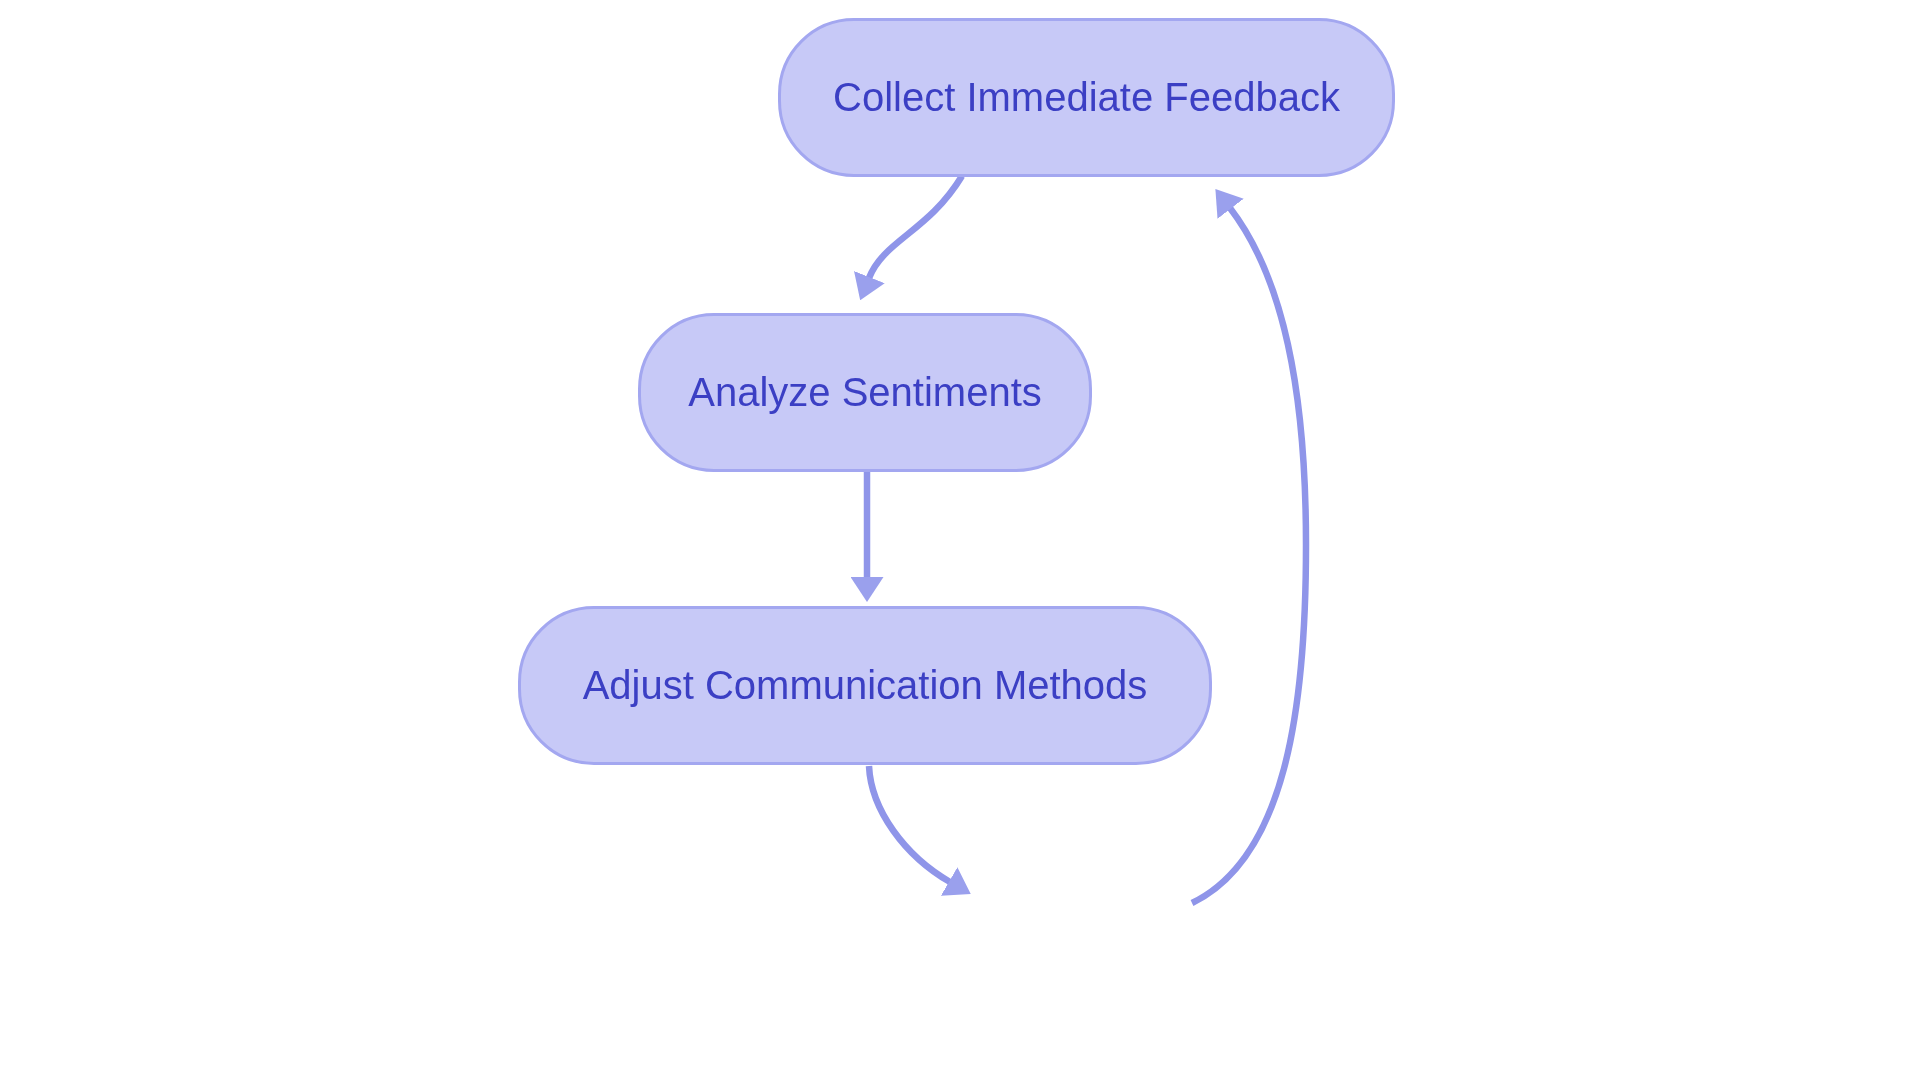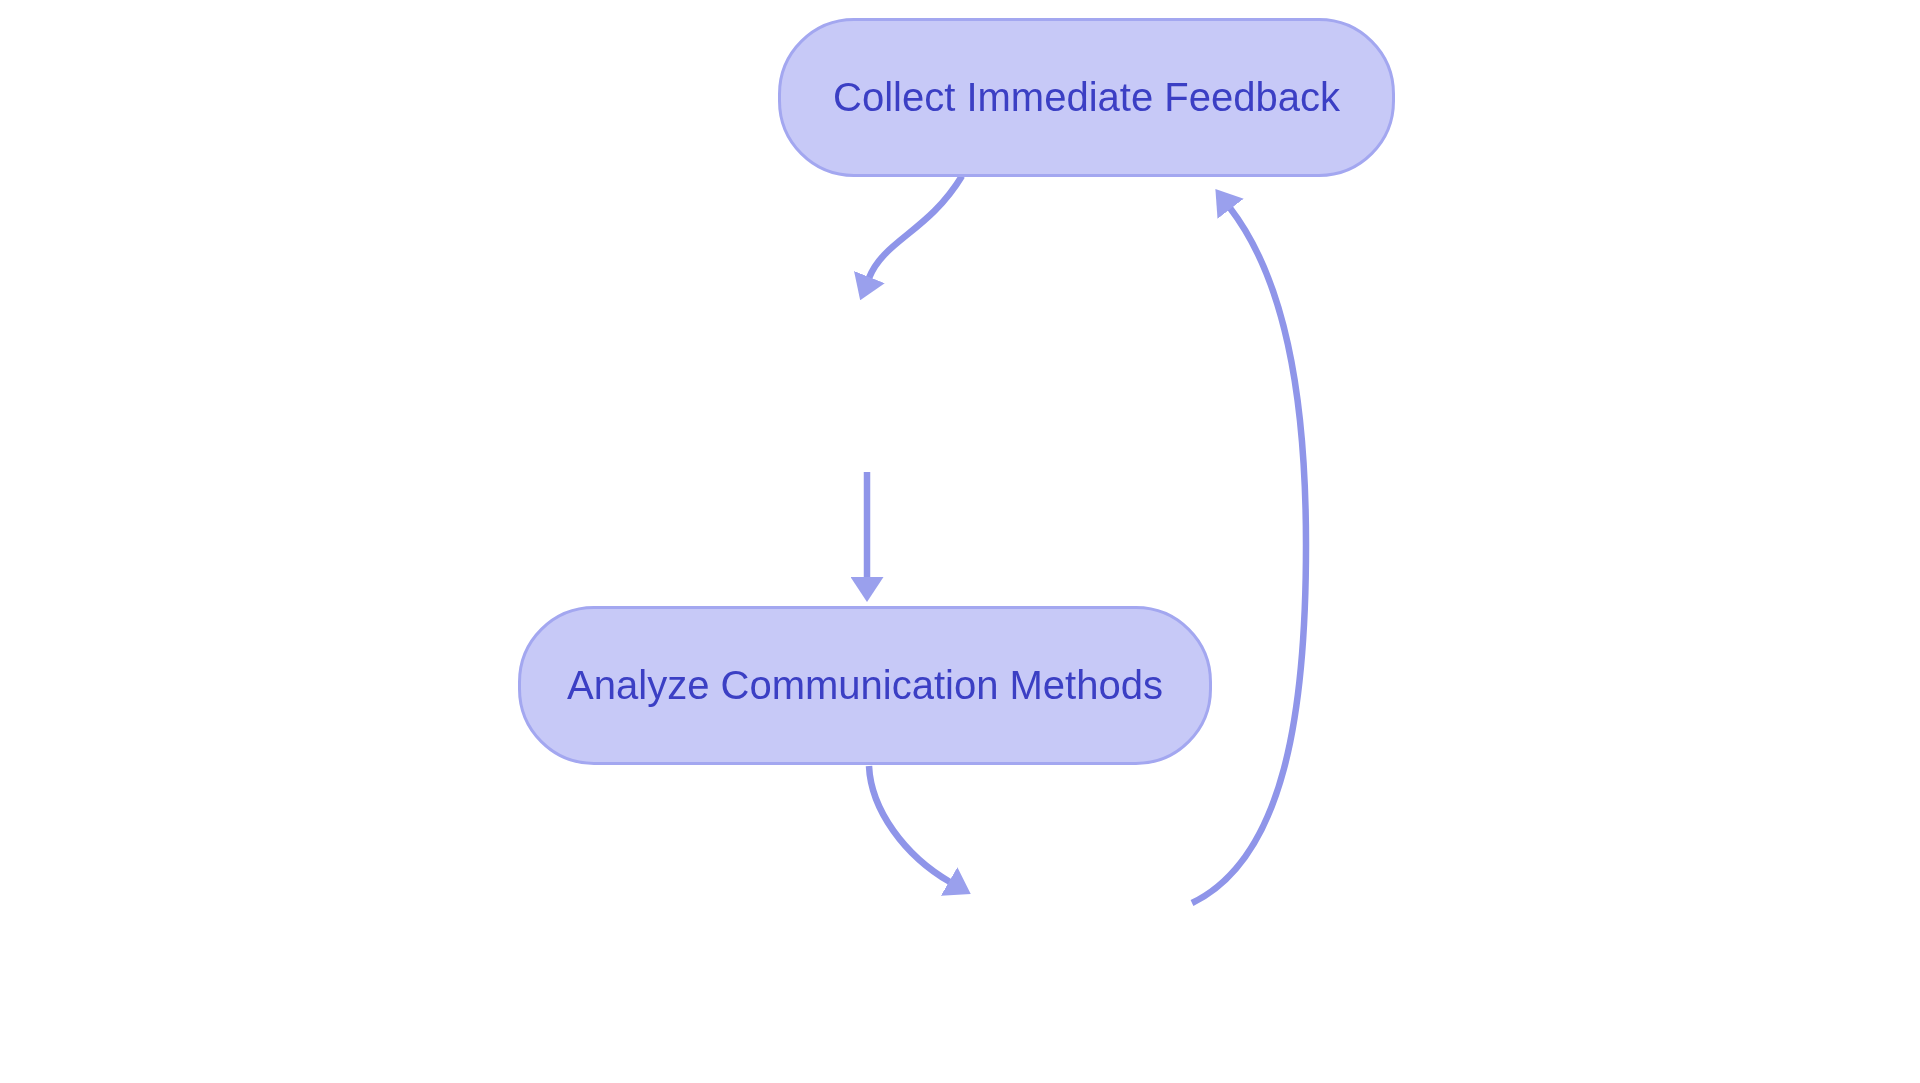--- a/index.html
+++ b/index.html
@@ -60,19 +60,22 @@
     <path class="edge" d="M 962,176 C 928,232 884,240 869,278" marker-end="url(#arrowhead)"></path>
     <path class="edge" d="M 867,472 L 867,578" marker-end="url(#arrowhead)"></path>
     <path class="edge" d="M 869,766 C 871,810 905,856 950,882" marker-end="url(#arrowhead)"></path>
     <path class="edge" d="M 1192,903 C 1285,858 1306,710 1306,545 C 1306,390 1283,277 1230,208" marker-end="url(#arrowhead)"></path>
   </svg>
 
   <div class="node node-collect">
     <span>Collect Immediate Feedback</span>
   </div>
 
+  <div class="node node-analyze">
+    <span>Analyze Sentiments</span>
+  </div>
 
   <div class="node node-adjust">
-    <span>Analyze Communication Methods</span>
+    <span>Adjust Communication Methods</span>
   </div>
 
 
 </div>
 
 </body></html>

